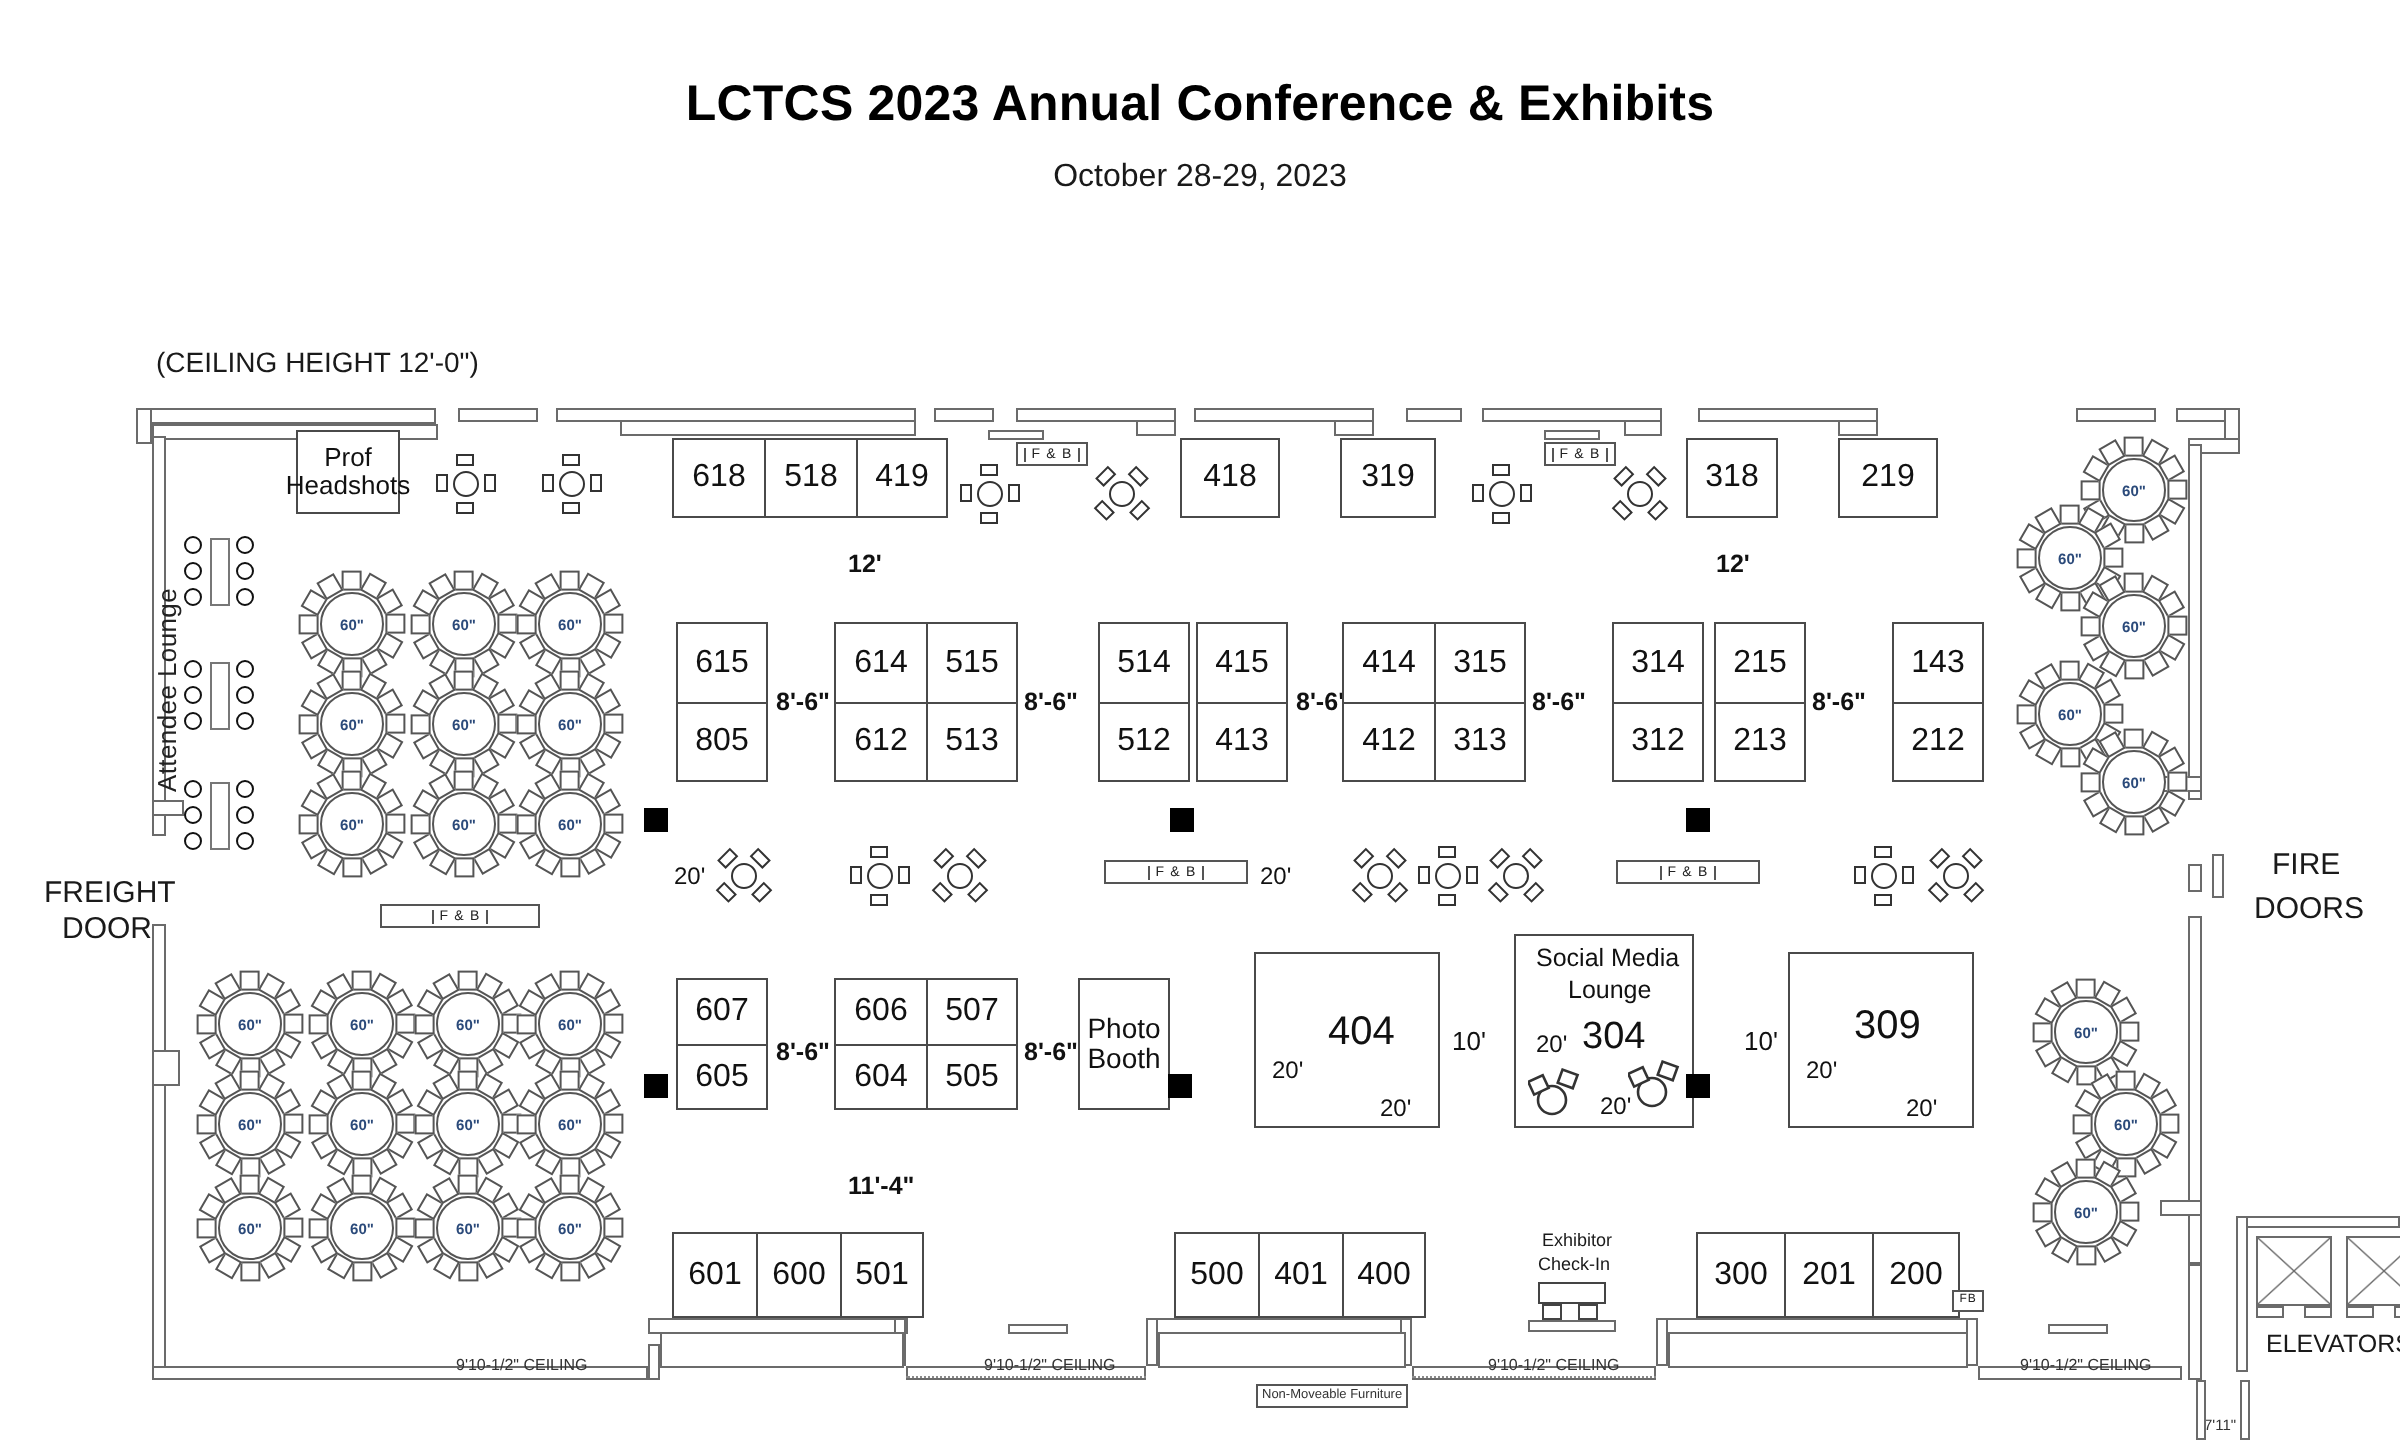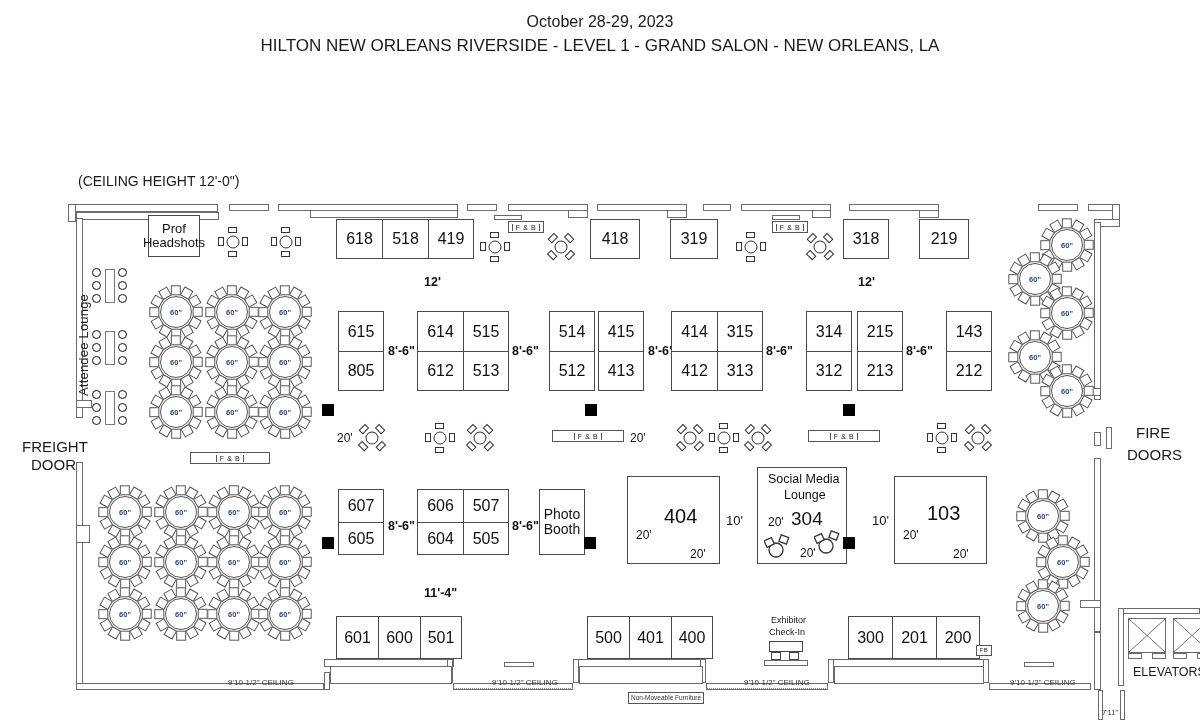--- a/index.html
+++ b/index.html
@@ -130,22 +130,22 @@
   .smalldim { position: absolute; font-size: 8px; color: #333; white-space: nowrap; }
   .smalldim2 { position: absolute; font-size: 7.5px; color: #333; white-space: nowrap; }
   .sofa { position: absolute; }
 </style>
 </head>
 <body>
 
 <div id="page">
 
   <div id="header">
+    <div id="title">LCTCS 2023 Annual Conference &amp; Exhibits</div>
     <div id="subtitle1">October 28-29, 2023</div>
-    <div id="subtitle2">HILTON NEW ORLEANS RIVERSIDE - LEVEL 1 - GRAND SALON - NEW ORLEANS, LA</div>
   </div>
 
   <div class="lbl" style="left:78px; top:173px; font-size:14px;">(CEILING HEIGHT 12'-0")</div>
 
   <div class="wall" style="left:68px; top:204px; width:150px; height:8px;"></div>
   <div class="wall" style="left:68px; top:204px; width:8px; height:18px;"></div>
   <div class="wall" style="left:76px; top:212px; width:143px; height:8px;"></div>
   <div class="wall" style="left:229px; top:204px; width:40px; height:7px;"></div>
   <div class="wall" style="left:278px; top:204px; width:180px; height:7px;"></div>
   <div class="wall" style="left:310px; top:210px; width:148px; height:8px;"></div>
@@ -451,21 +451,21 @@
     <svg class="sofa" style="left:56px; top:62px;" width="30" height="24" viewBox="0 0 30 24">
       <circle cx="12" cy="16" r="7" fill="#fff" stroke="#333" stroke-width="1.3"></circle>
       <rect x="1" y="5" width="8" height="7" fill="#fff" stroke="#333" stroke-width="1.3" transform="rotate(-25 5 8)"></rect>
       <rect x="16" y="2" width="8" height="7" fill="#fff" stroke="#333" stroke-width="1.3" transform="rotate(20 20 5)"></rect>
     </svg>
   </div>
   <div class="marker" style="left:843px; top:537px; width:12px; height:12px;"></div>
   <div class="dim" style="left:872px; top:513px; font-size:13px;">10'</div>
 
   <div class="booth" style="left:894px; top:476px; width:93px; height:88px;">
-    <span style="position:absolute; left:32px; top:25px; font-size:20px;">103</span>
+    <span style="position:absolute; left:32px; top:25px; font-size:20px;">309</span>
     <span class="dim" style="left:8px; top:51px;">20'</span>
     <span class="dim" style="left:58px; top:70px;">20'</span>
   </div>
 
   <div class="booth nb-r" style="left:336px; top:616px; width:42px; height:43px;">601</div>
   <div class="booth nb-r" style="left:378px; top:616px; width:42px; height:43px;">600</div>
   <div class="booth" style="left:420px; top:616px; width:42px; height:43px;">501</div>
 
   <div class="booth nb-r" style="left:587px; top:616px; width:42px; height:43px;">500</div>
   <div class="booth nb-r" style="left:629px; top:616px; width:42px; height:43px;">401</div>

